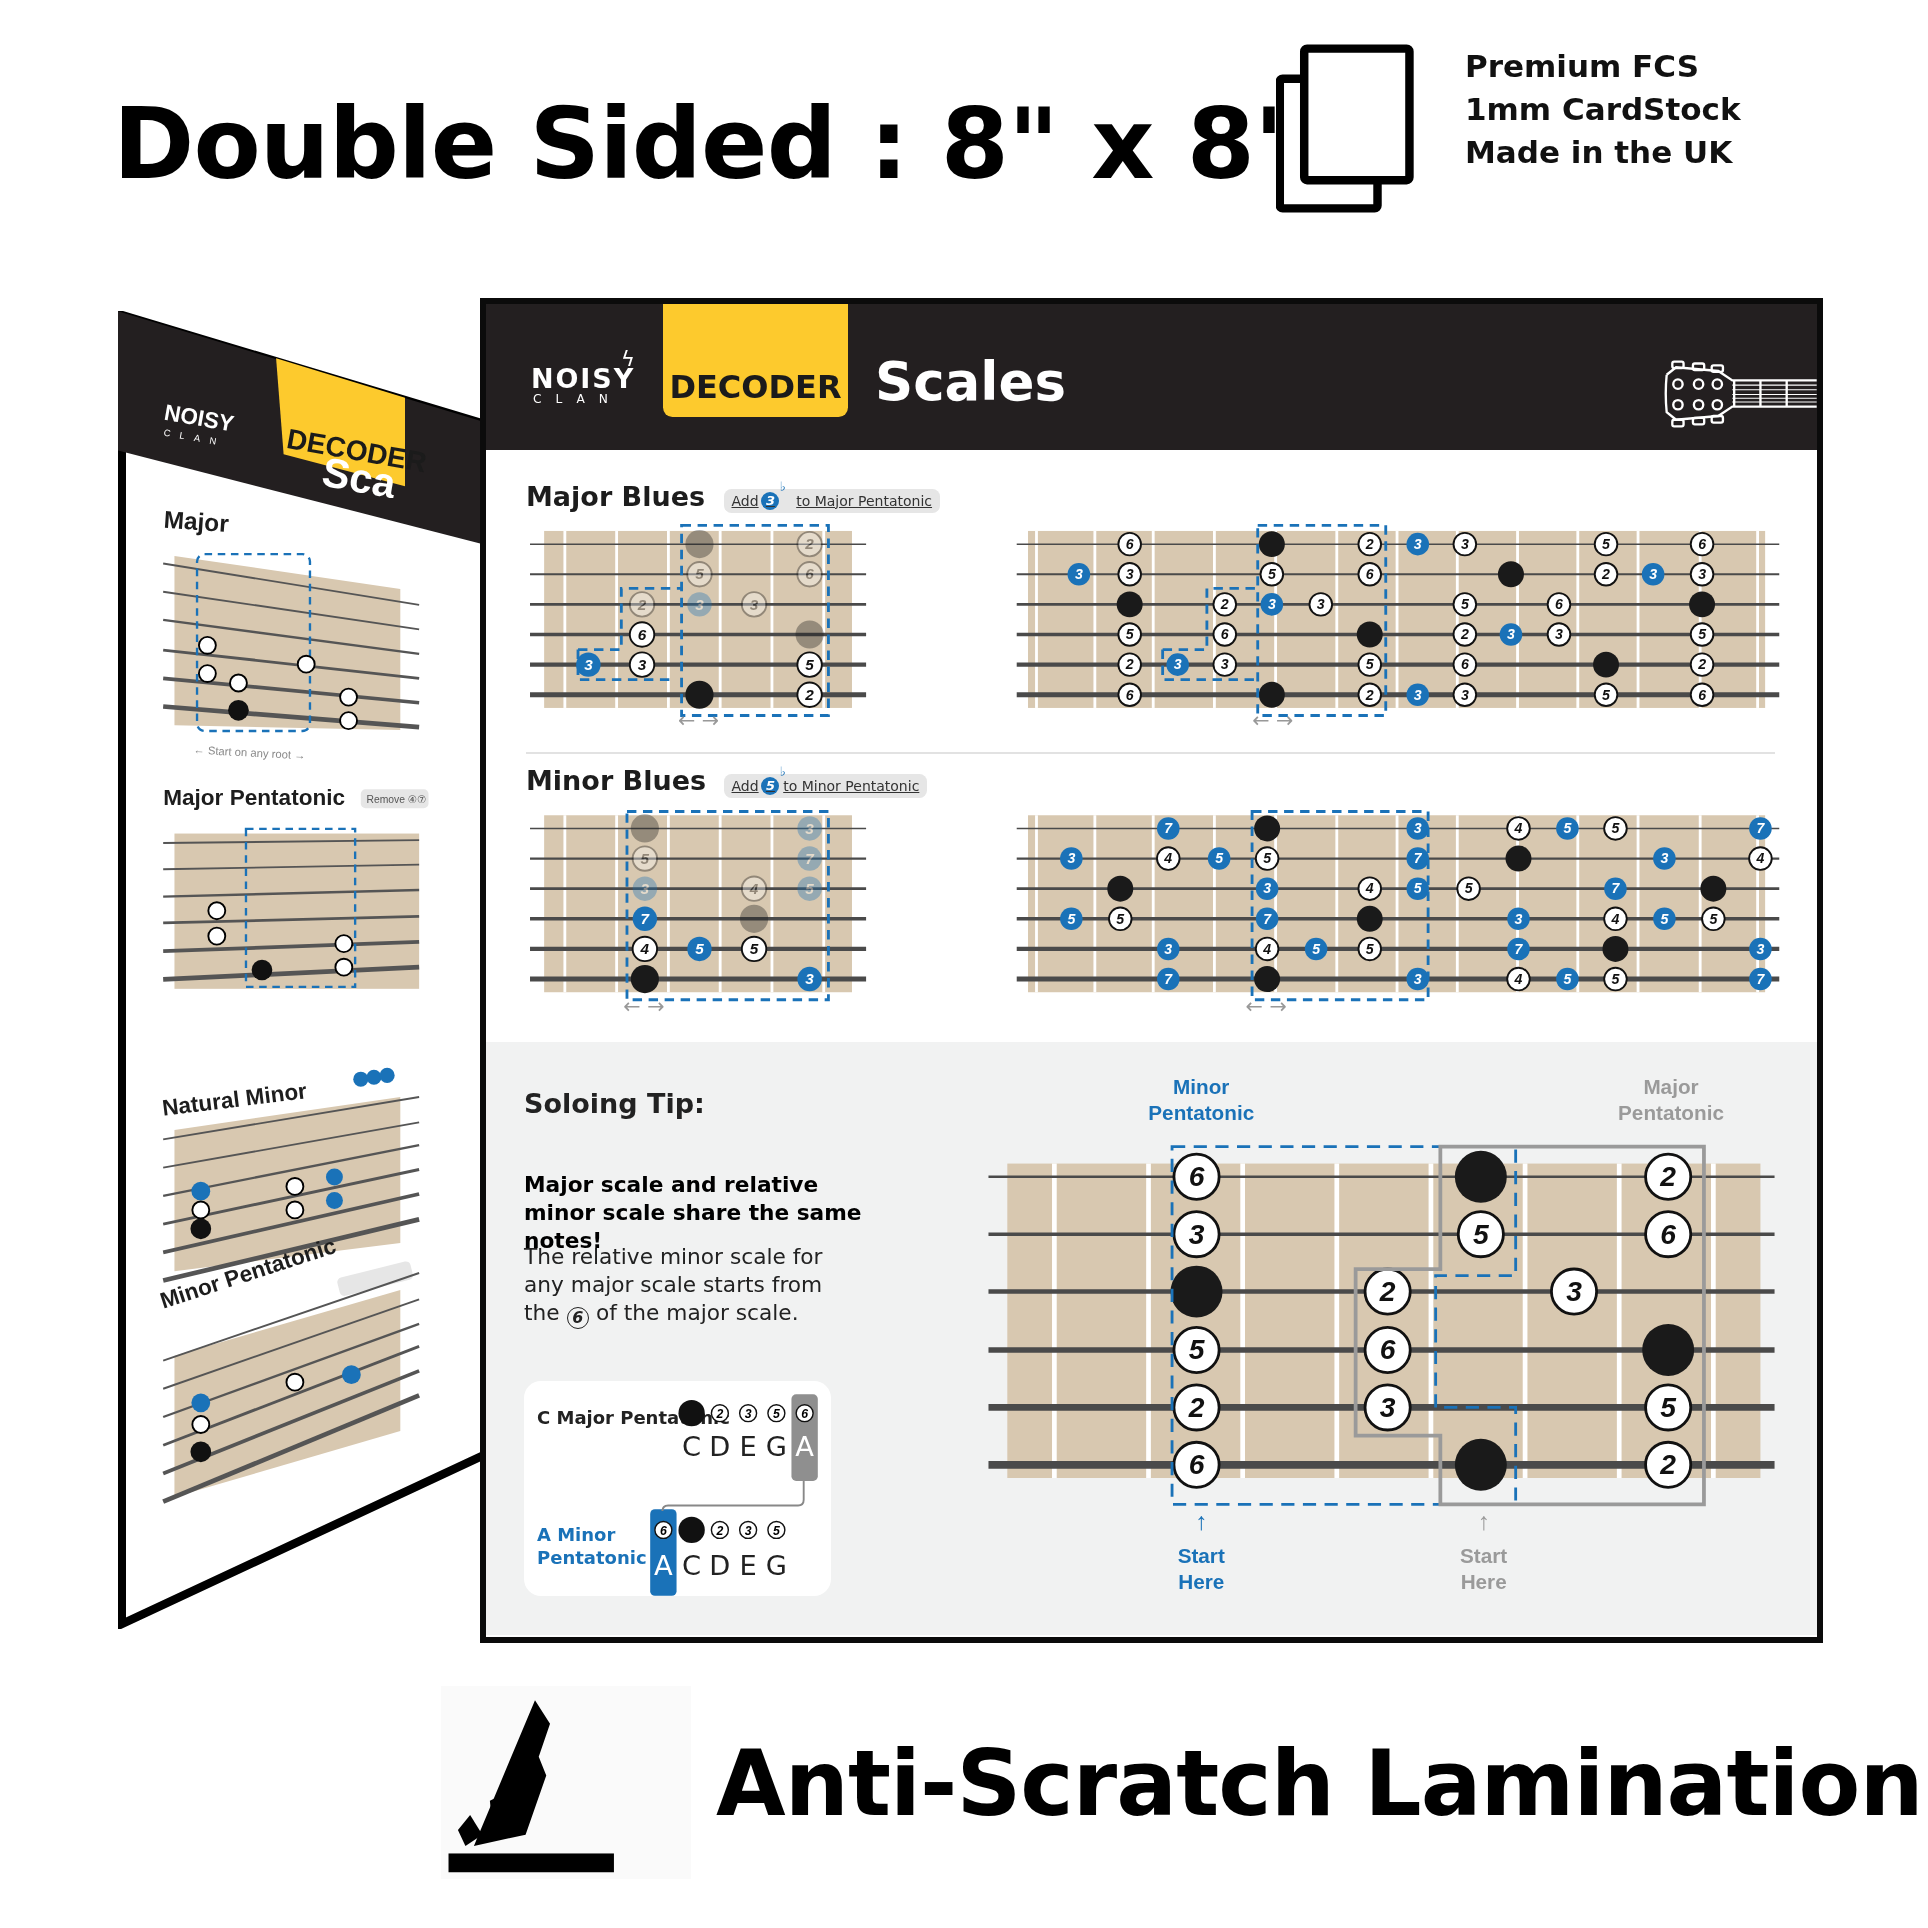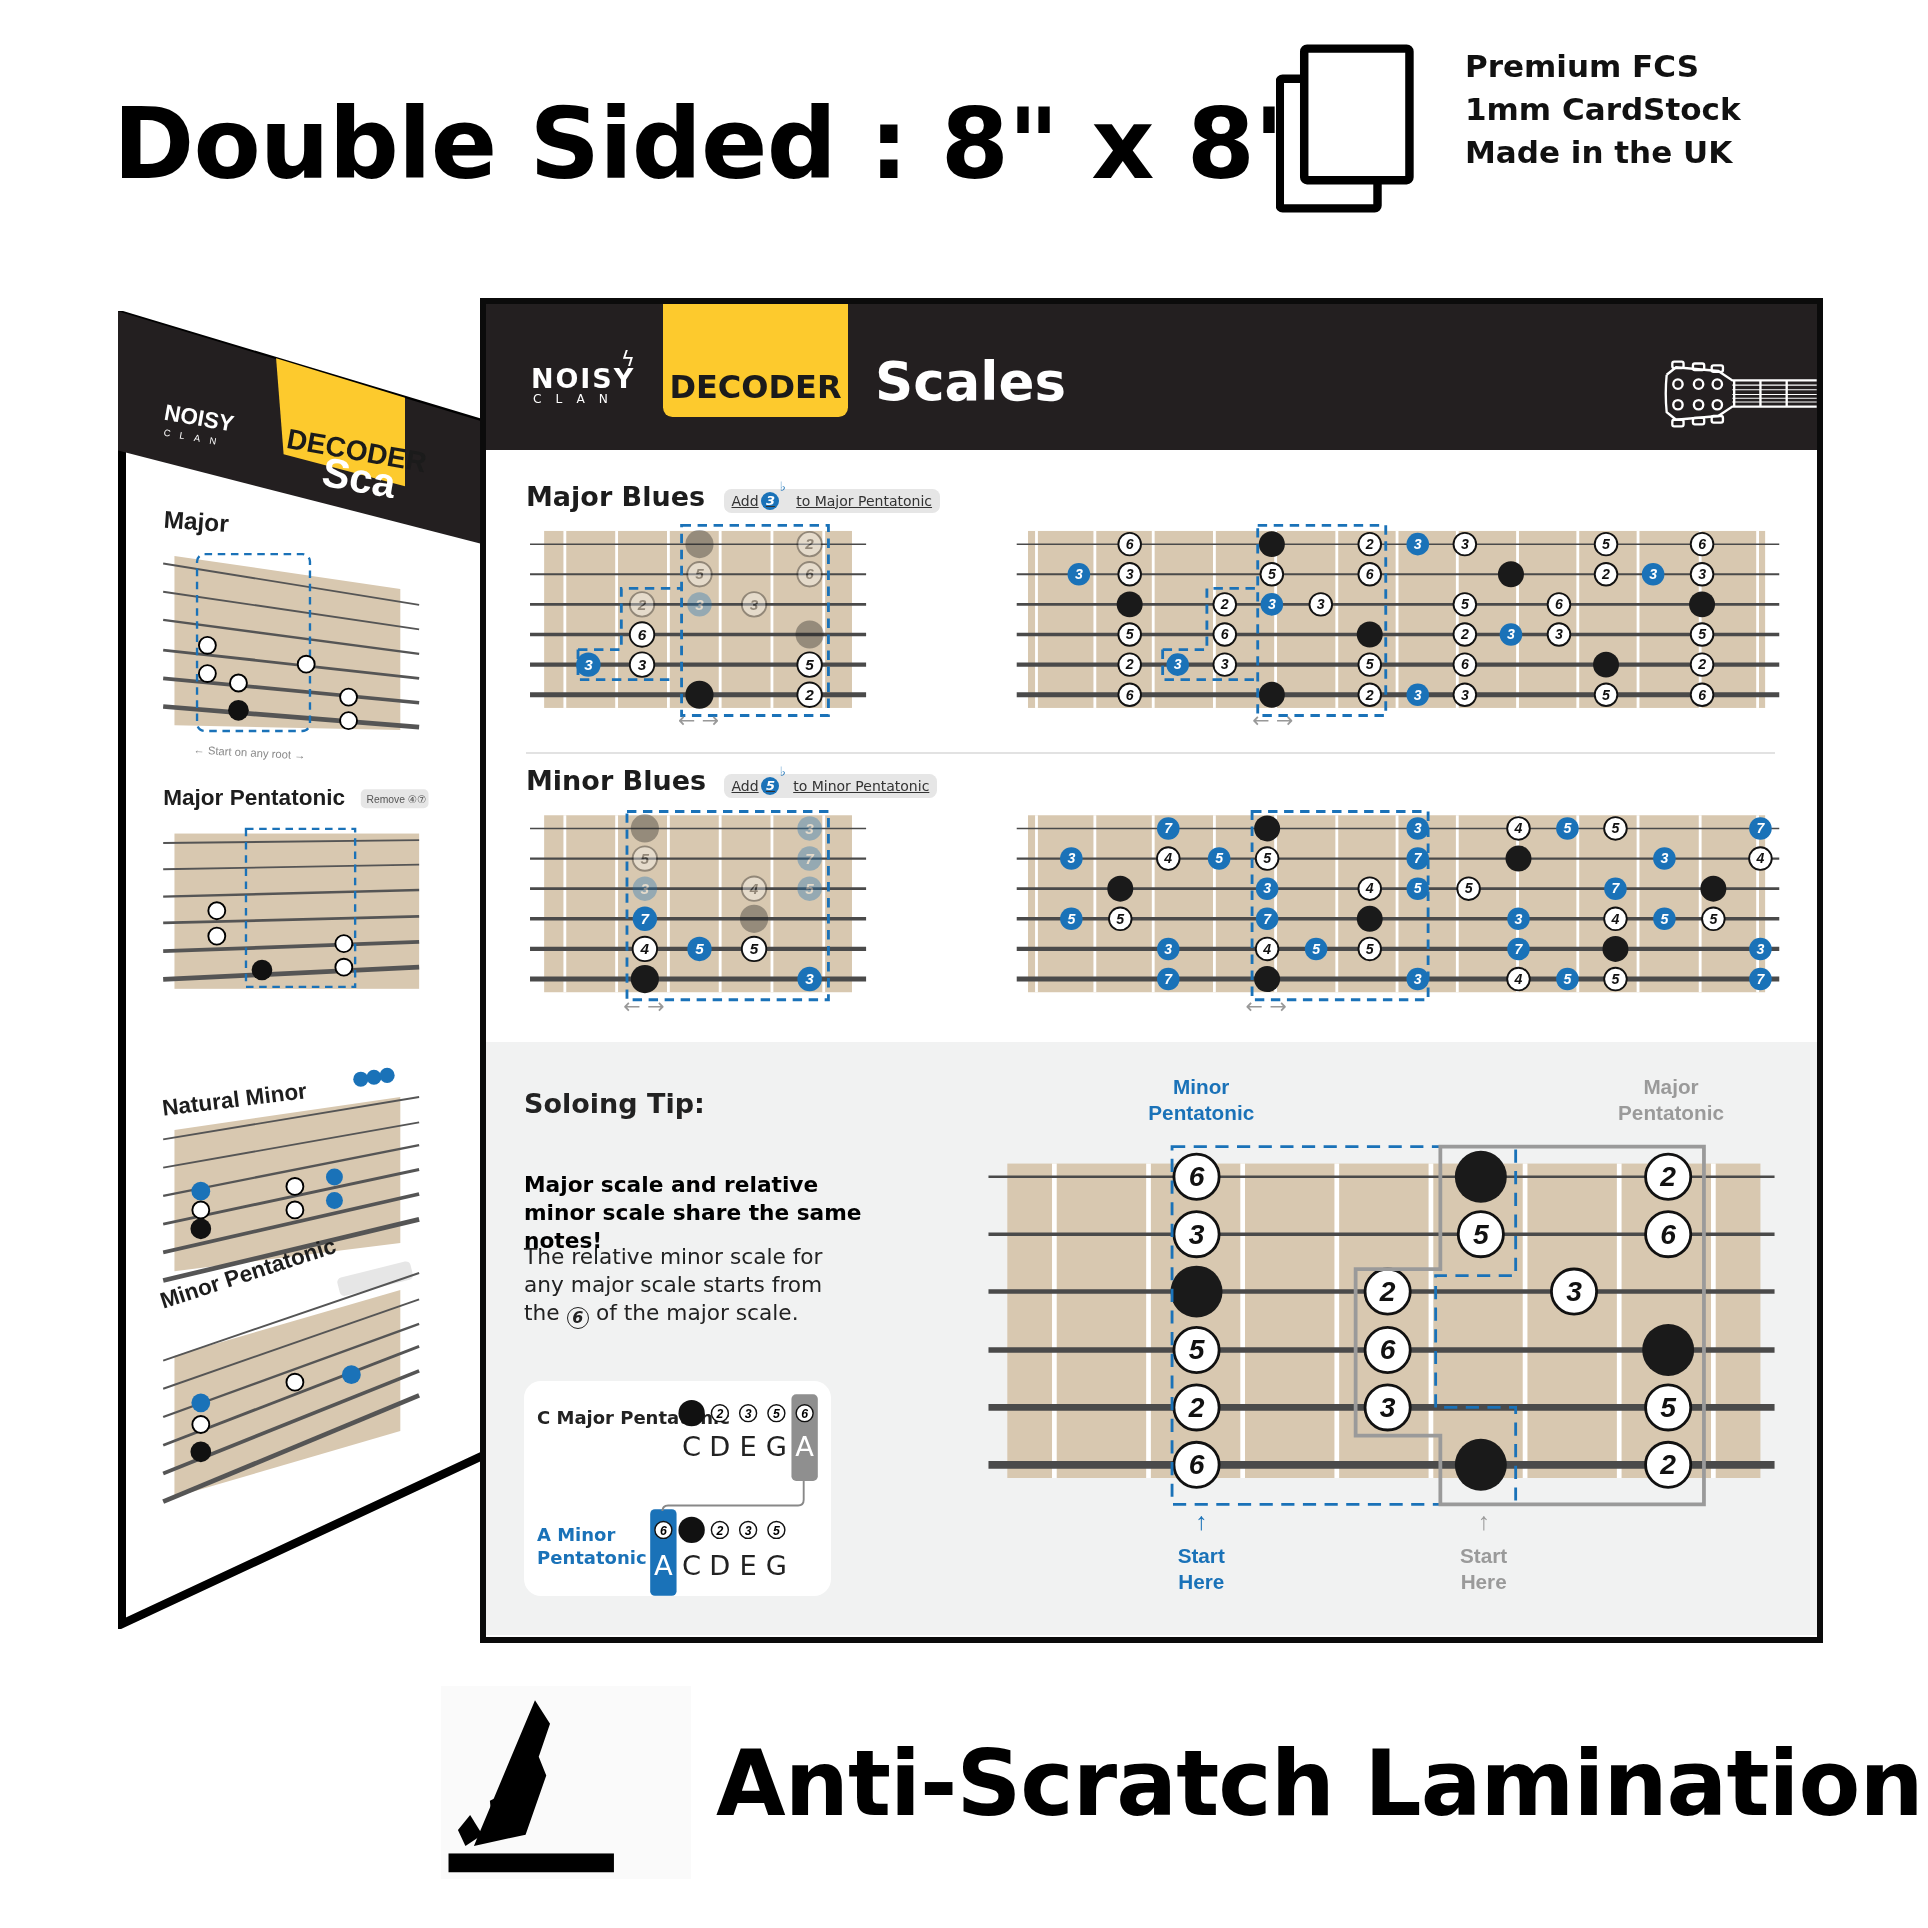--- a/index.html
+++ b/index.html
@@ -199,21 +199,21 @@
     <span>Add</span>
     <span class="dot">3</span>
     <span style="margin-left:14px">to Major Pentatonic</span>
   </div>
   <div class="divider" style="left:40px; top:448px; width:1249px;"></div>
 
   <div class="section-title" style="left:40px; top:461px;">Minor Blues</div>
   <div class="pill" style="left:238px; top:470px;">
     <span>Add</span>
     <span class="dot">5</span>
-    <span style="margin-left:11px">to Minor Pentatonic</span>
+    <span style="margin-left:1px">to Minor Pentatonic</span>
   </div>
 
   <div id="solo-panel">
     <div id="solo-title">Soloing Tip:</div>
     <div id="solo-bold">Major scale and relative minor scale share the same notes!</div>
     <div id="solo-body">
       <span>The relative minor scale for any major scale starts from the</span>
       <span class="circ6">6</span>
       <span>of the major scale.</span>
     </div>

